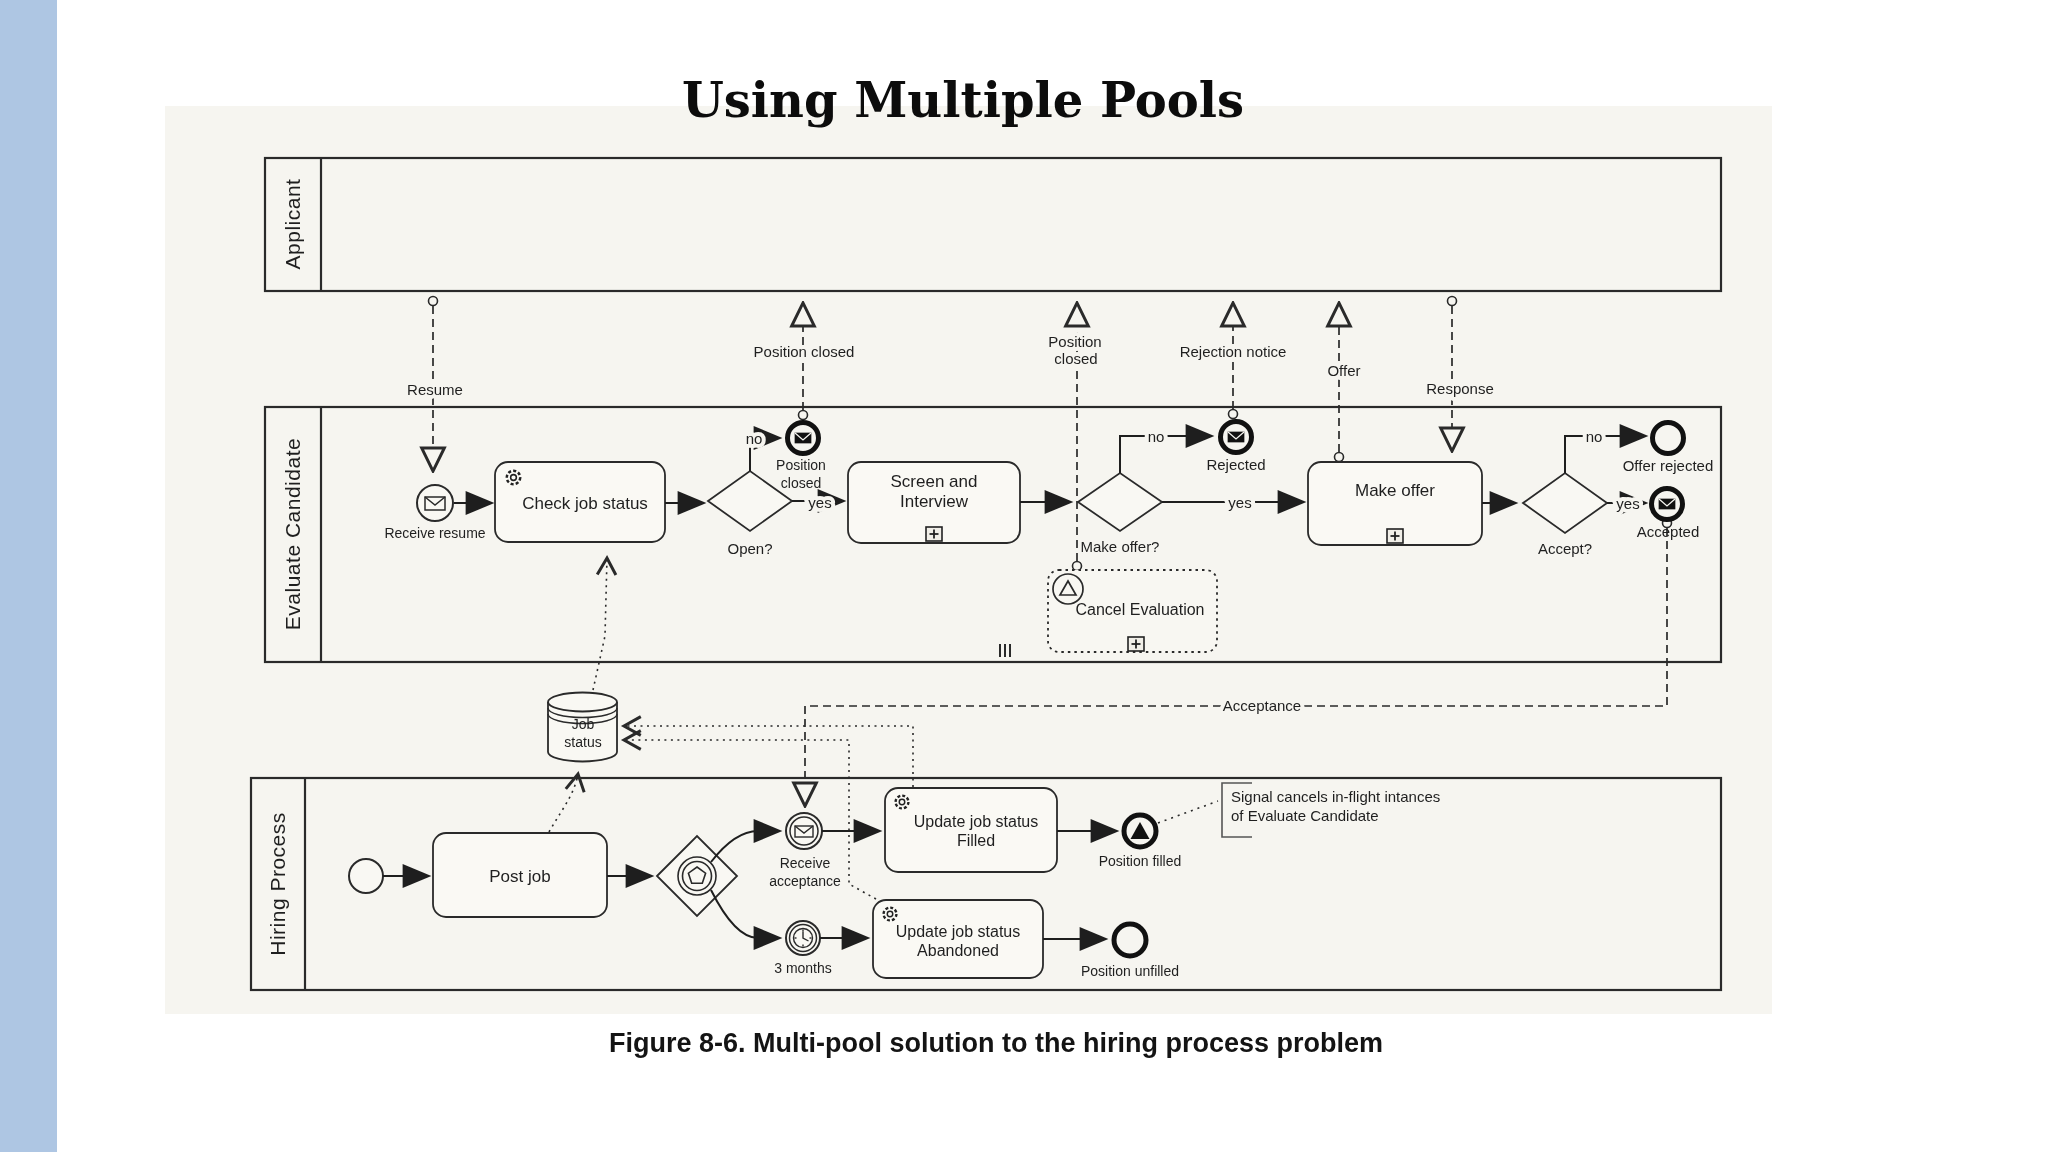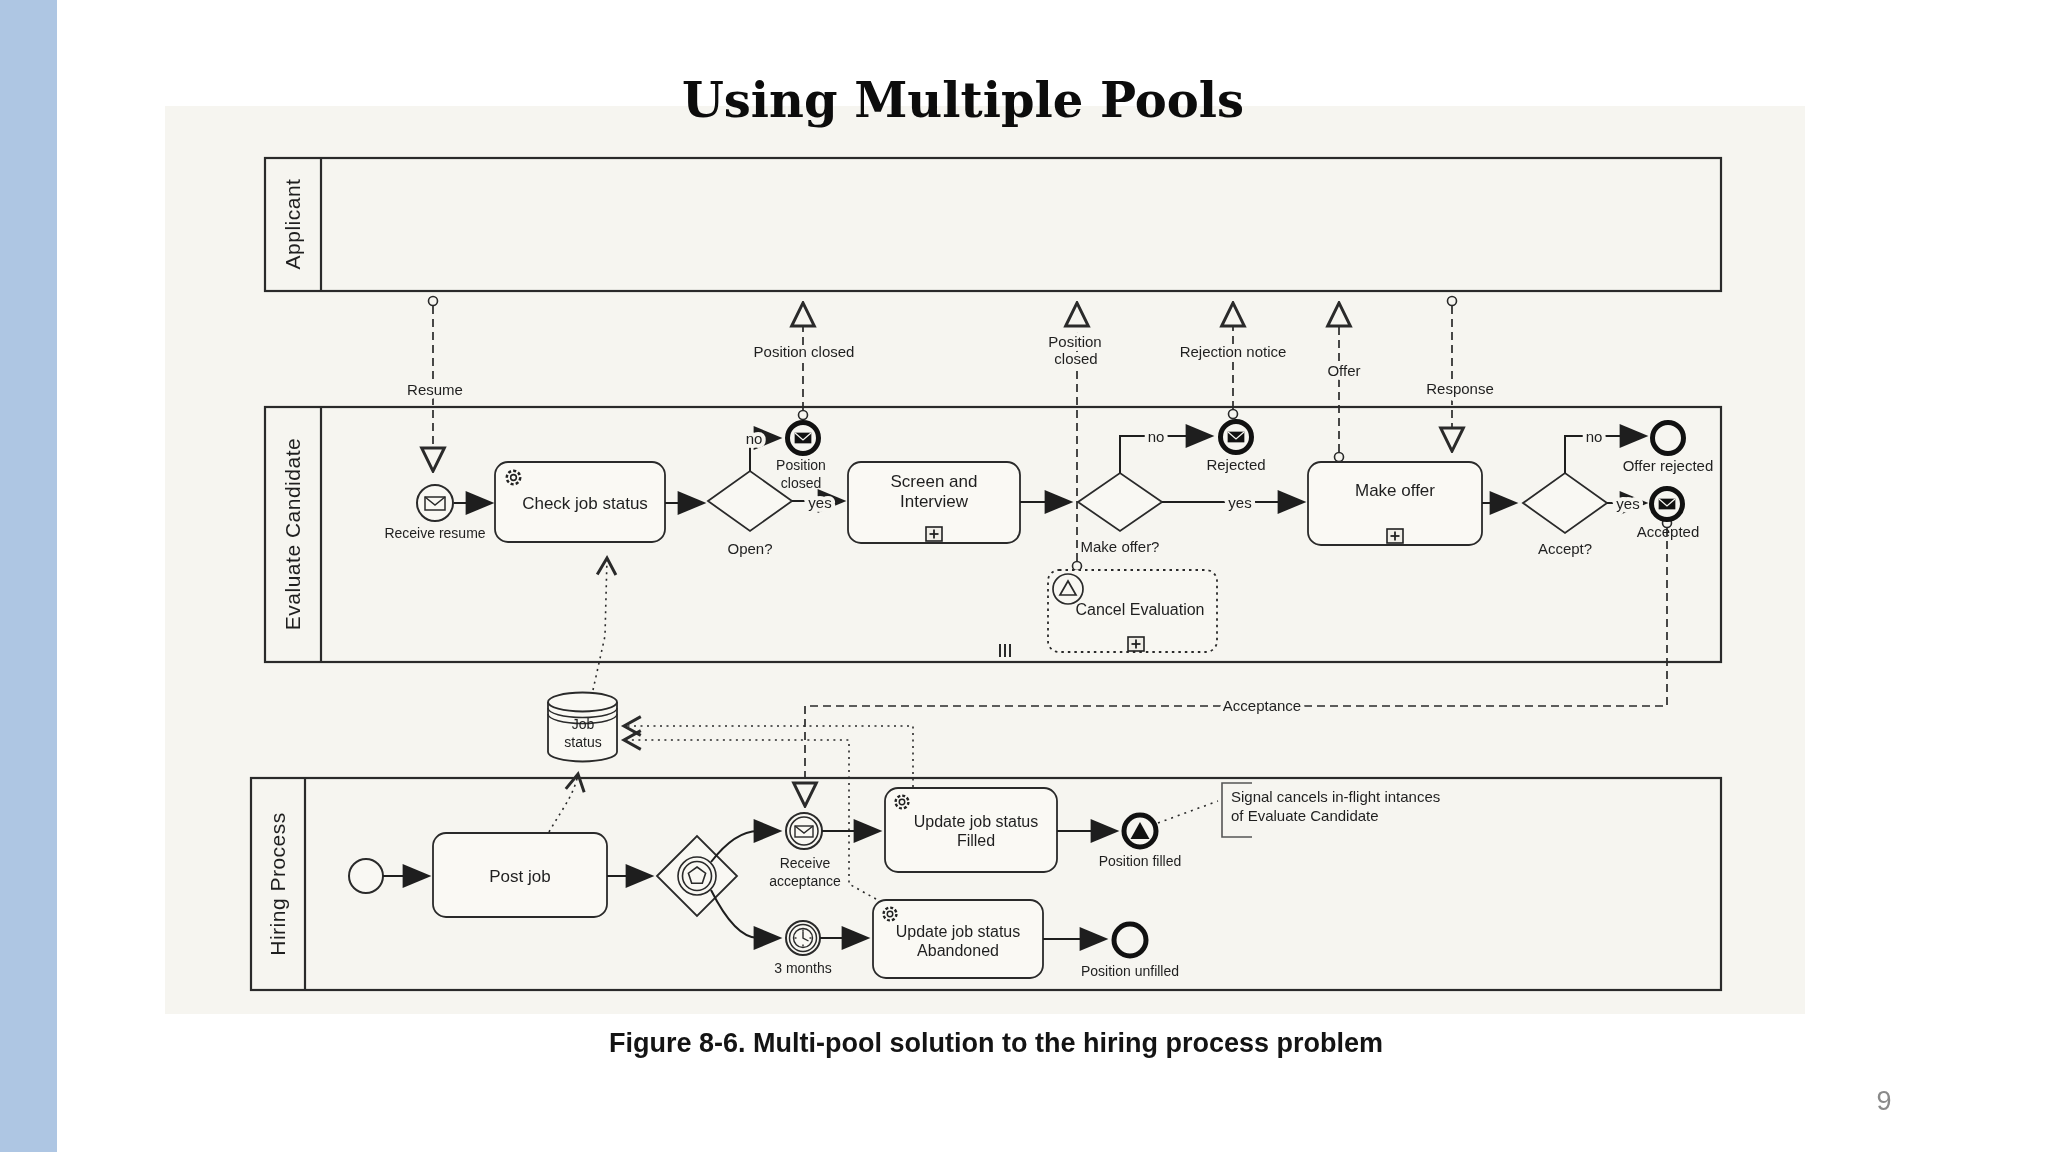--- a/index.html
+++ b/index.html
@@ -1,16 +1,16 @@
 <!DOCTYPE html>
 <html><head>
 <meta charset="utf-8">
 <style>
   html,body{margin:0;padding:0;background:#ffffff;}
-  #slide{position:relative;width:2048px;height:1152px;background:#ffffff;overflow:hidden;
+  #slide{position:relative;width:1772px;height:1152px;background:#ffffff;overflow:hidden;
          font-family:"Liberation Sans",sans-serif;}
   svg text{fill:#1f1f1f;}
   .halo{paint-order:stroke;stroke:#f6f5f0;stroke-width:8px;stroke-linejoin:round;}
   .lbl14{font-size:14px;}
   .lbl15{font-size:15px;}
   .task-text{font-size:17px;}
   .task-text16{font-size:16px;}
   .pool-label{font-size:21px;letter-spacing:0.5px;}
   .title-text{font-family:"DejaVu Serif","Liberation Serif",serif;font-weight:bold;font-size:48px;fill:#0c0c0c;}
   .caption-text{font-weight:bold;font-size:27px;fill:#141414;}

